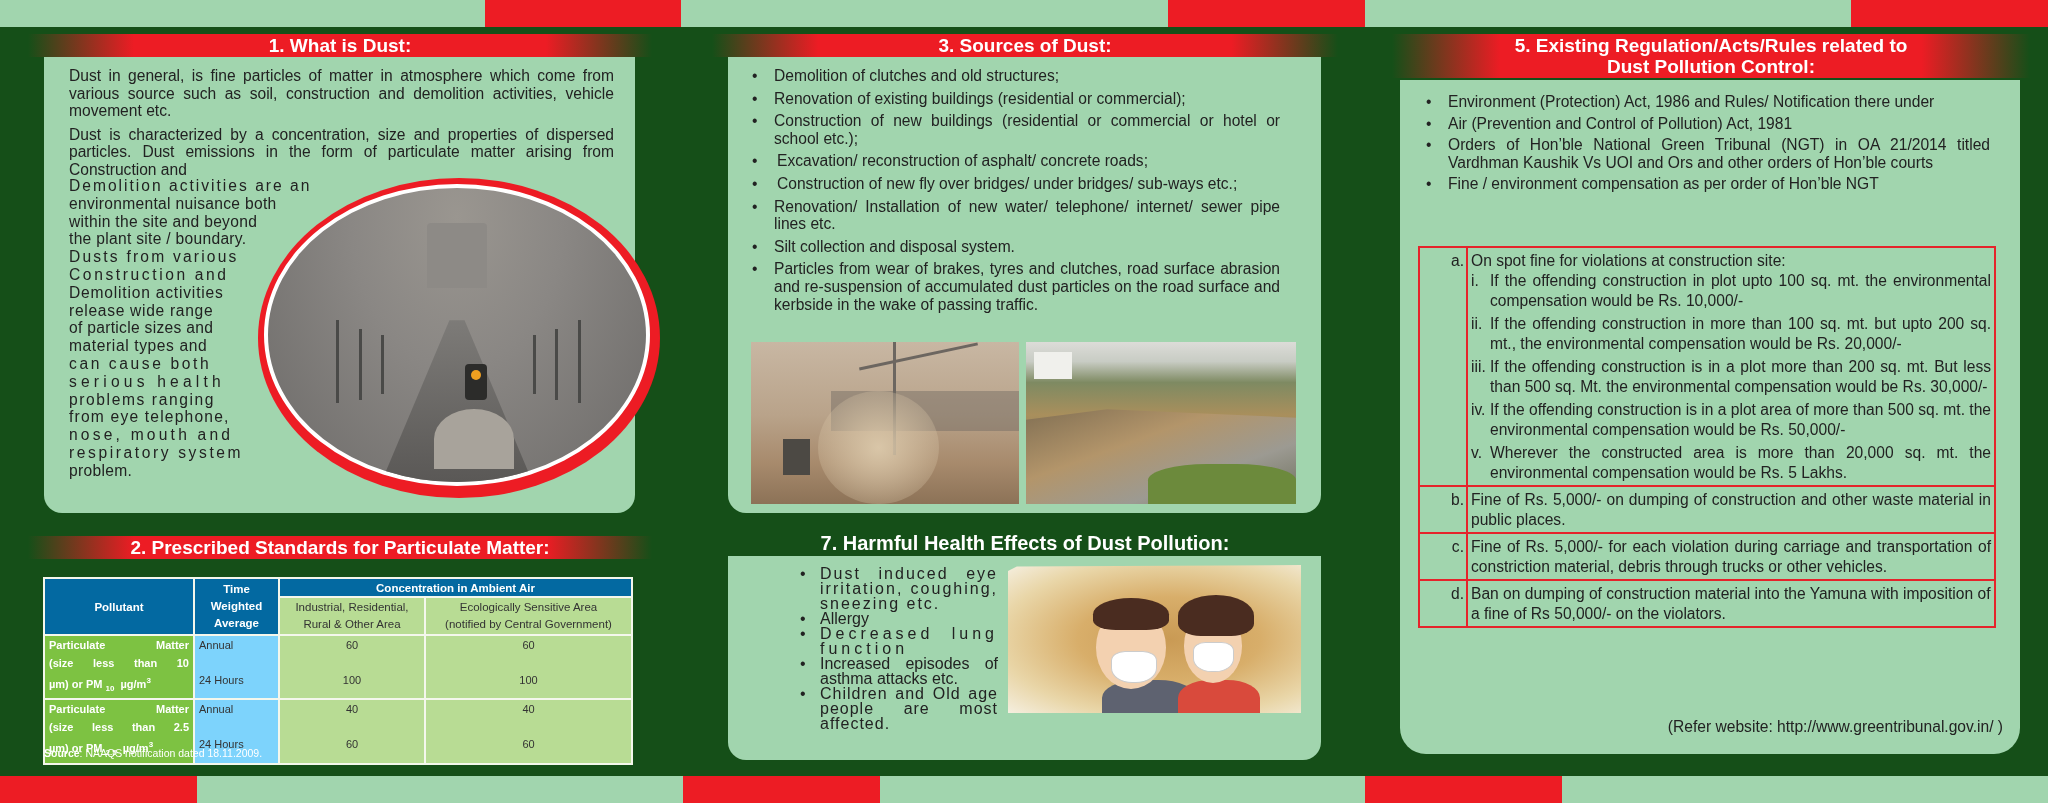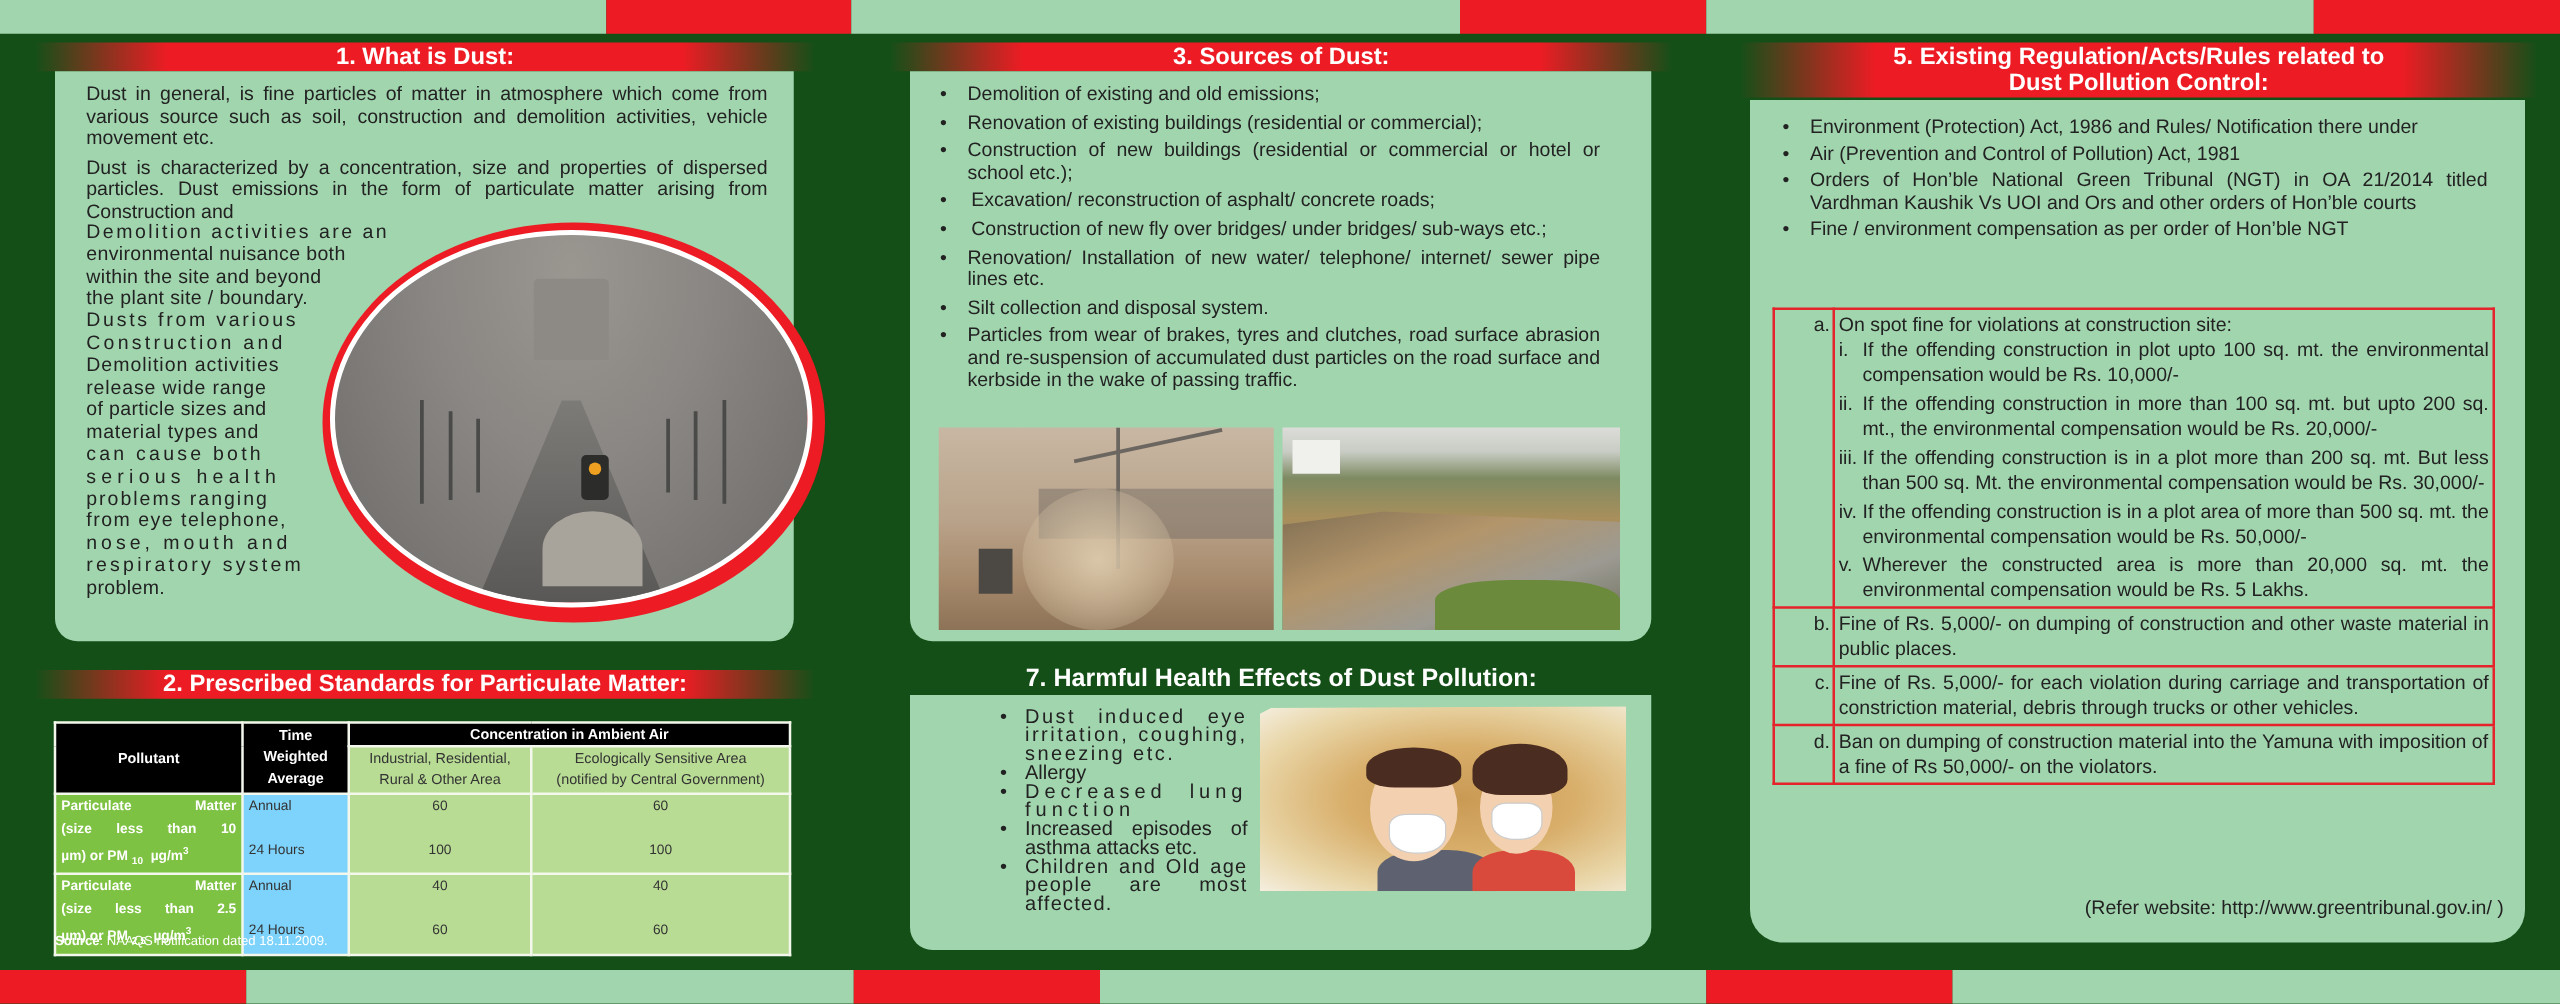--- a/index.html
+++ b/index.html
@@ -43,21 +43,21 @@
   .road { position: absolute; left: 30%; bottom: 0; width: 40%; height: 55%; background: linear-gradient(#7d7b78, #5a5856); clip-path: polygon(45% 0, 55% 0, 100% 100%, 0 100%); }
   .gate { position: absolute; left: 42%; top: 12%; width: 16%; height: 22%; background: #8d8a86; border-radius: 4px 4px 0 0; }
   .lamp { position: absolute; width: 3px; background: #4a4a48; }
   .signal { position: absolute; left: 52%; top: 60%; width: 22px; height: 36px; background: #2c2c2a; border-radius: 4px; }
   .signal::after { content: ""; position: absolute; left: 6px; top: 6px; width: 10px; height: 10px; border-radius: 50%; background: #f0a020; }
   .kiosk { position: absolute; left: 44%; top: 75%; width: 80px; height: 60px; background: #a8a39b; border-radius: 50% 50% 0 0; }
 
   
   .std-table { position: absolute; left: 43px; top: 577px; width: 590px; border-collapse: collapse; font-size: 11px; }
   .std-table th, .std-table td { border: 2px solid #f4f7ec; padding: 1px 4px; }
-  .std-table .hd { background: #000000; color: #fff; font-weight: bold; text-align: center; font-size: 11.5px; }
+  .std-table .hd { background: #0369a1; color: #fff; font-weight: bold; text-align: center; font-size: 11.5px; }
   .std-table .subhd { background: #b8dc94; color: #333; font-weight: normal; text-align: center; font-size: 11.5px; line-height: 17px; }
   .std-table .pol { background: #7dc242; color: #fff; font-weight: bold; text-align: justify; text-align-last: justify; line-height: 17.5px; width: 150px; }
   .std-table .pol .last { text-align-last: left; }
   .std-table .tw { background: #7dd3fc; color: #333; vertical-align: top; line-height: 17.5px; width: 85px; }
   .std-table .val { background: #b8dc94; color: #333; text-align: center; vertical-align: top; line-height: 17.5px; }
   .std-table sub { font-size: 8px; }
   .std-table sup { font-size: 8px; }
   .source { position: absolute; left: 44px; top: 747px; color: #fff; font-size: 10.5px; }
   .source b { font-weight: bold; }
 
@@ -229,21 +229,21 @@
       <div>60</div>
     </td>
   </tr>
 </tbody>
   </table>
 <div class="source"><b>Source</b><span>: NAAQS notification dated 18.11.2009.</span></div>
 
 <div class="band" style="left:712px; top:34px; width:626px;">3. Sources of Dust:</div>
 <div class="panel" id="p3">
   <ul class="bul">
-    <li>Demolition of existing and old emissions;</li>
+    <li>Demolition of clutches and old structures;</li>
     <li>Renovation of existing buildings (residential or commercial);</li>
     <li>Construction of new buildings (residential or commercial or hotel or school etc.);</li>
     <li style="padding-left:27px">Excavation/ reconstruction of asphalt/ concrete roads;</li>
     <li style="padding-left:27px; text-indent:0">Construction of new fly over bridges/ under bridges/ sub-ways etc.;</li>
     <li>Renovation/ Installation of new water/ telephone/ internet/ sewer pipe lines etc.</li>
     <li>Silt collection and disposal system.</li>
     <li>Particles from wear of brakes, tyres and clutches, road surface abrasion and re-suspension of accumulated dust particles on the road surface and kerbside in the wake of passing traffic.</li>
   </ul>
 </div>
 <div class="photo photo1">

